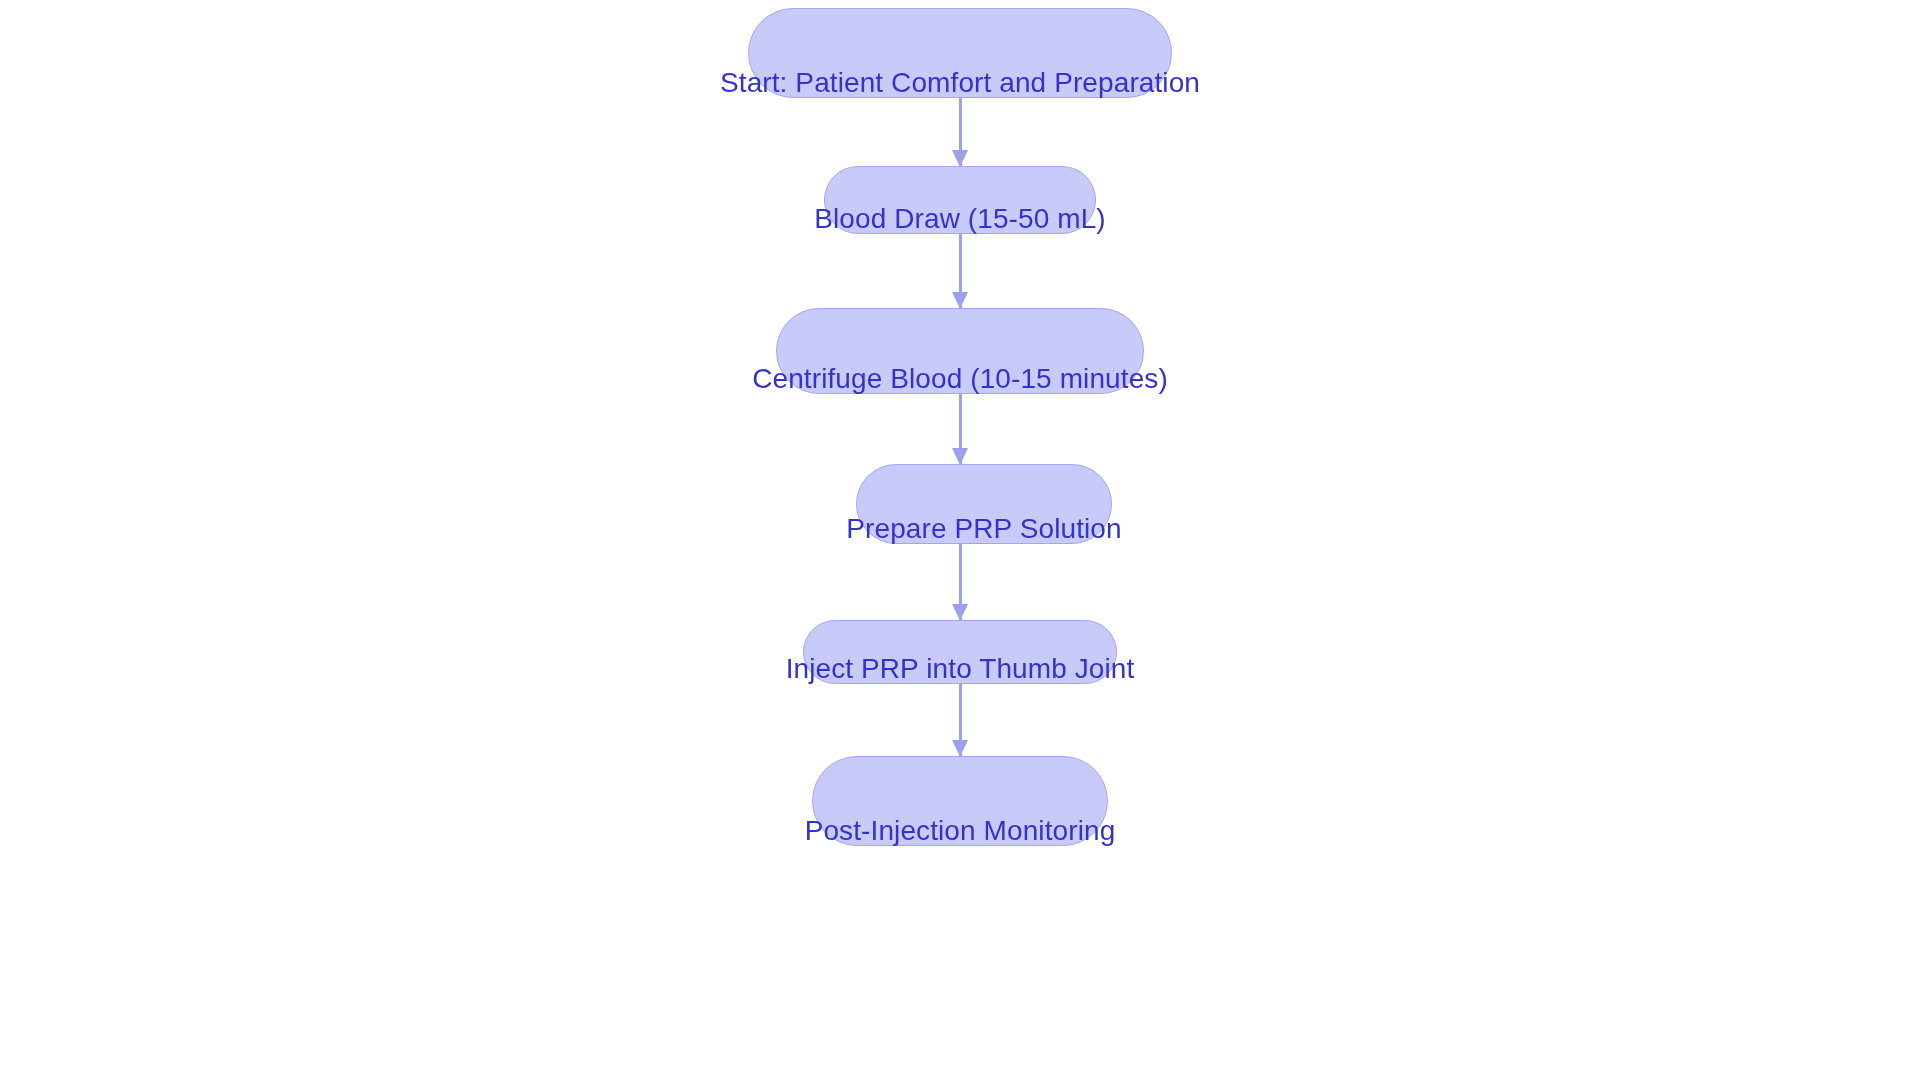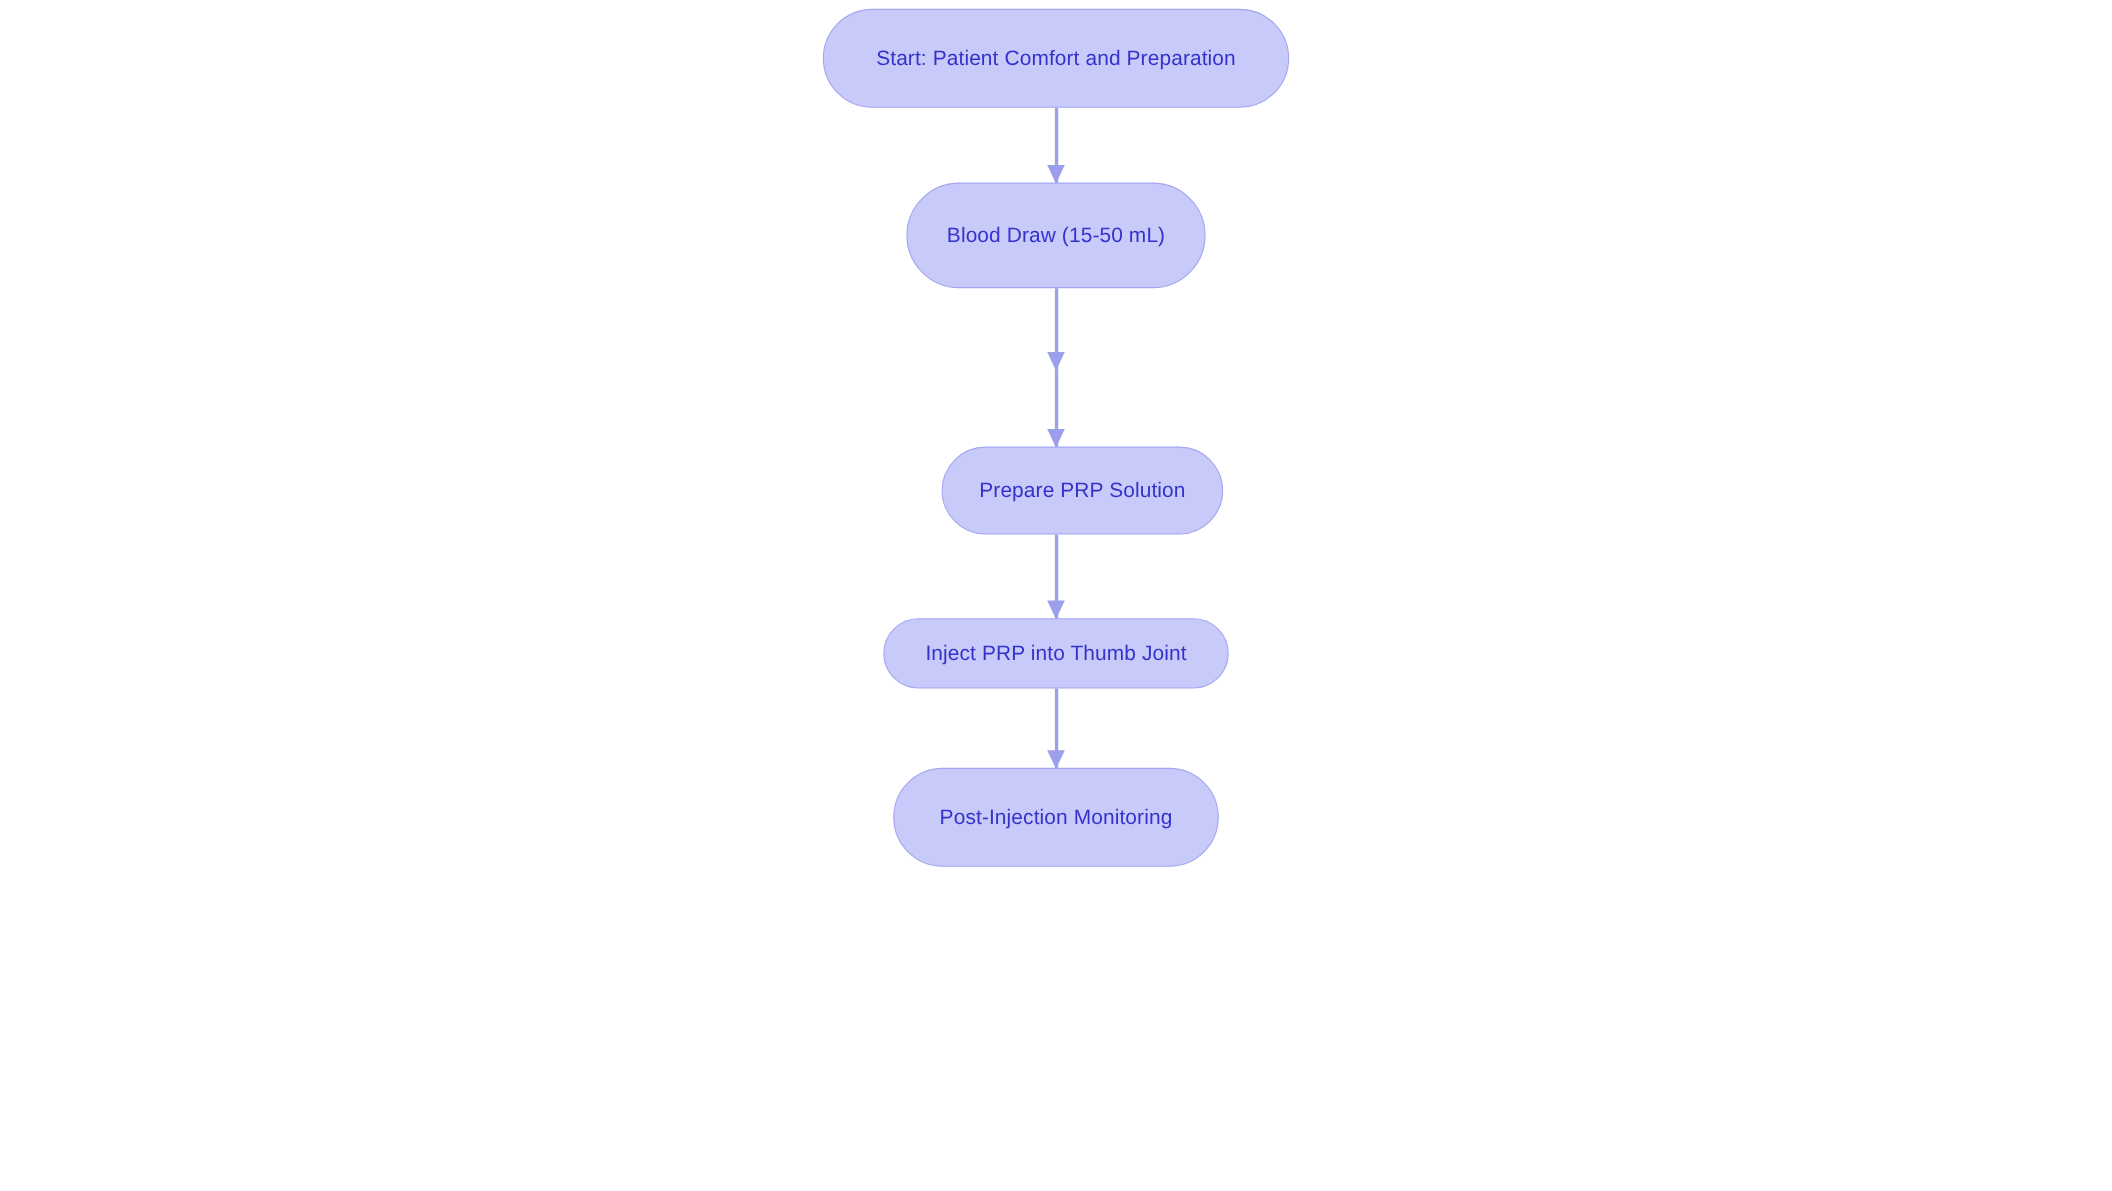--- a/index.html
+++ b/index.html
@@ -23,25 +23,25 @@
     flex-direction: column;
     align-items: center;
   }
 
   .node {
     box-sizing: border-box;
     background: #c8caf9;
     border: 1.6px solid #a3a6ef;
     border-radius: 60px;
     color: #3333cc;
-    font-size: 19px;
+    font-size: 28px;
     font-weight: 400;
     letter-spacing: 0.1px;
     display: flex;
-    align-items: center;
+    align-items: flex-end;
     justify-content: center;
     text-align: center;
     white-space: nowrap;
     padding: 0 44px;
     line-height: 1;
   }
 
   .connector {
     position: relative;
     width: 3px;
@@ -66,28 +66,31 @@
 <div class="flowchart">
 
   <div class="node" style="width:424px;height:90px;margin-top:8px;">
     <span>Start: Patient Comfort and Preparation</span>
   </div>
 
   <div class="connector" style="height:68px;">
     <span class="arrow-head"></span>
   </div>
 
-  <div class="node" style="width:272px;height:96px;">
+  <div class="node" style="width:272px;height:68px;">
     <span>Blood Draw (15-50 mL)</span>
   </div>
 
   <div class="connector" style="height:74px;">
     <span class="arrow-head"></span>
   </div>
 
+  <div class="node" style="width:368px;height:86px;">
+    <span>Centrifuge Blood (10-15 minutes)</span>
+  </div>
 
   <div class="connector" style="height:70px;">
     <span class="arrow-head"></span>
   </div>
 
   <div class="node" style="width:256px;height:80px;margin-left:48px;">
     <span>Prepare PRP Solution</span>
   </div>
 
   <div class="connector" style="height:76px;">

